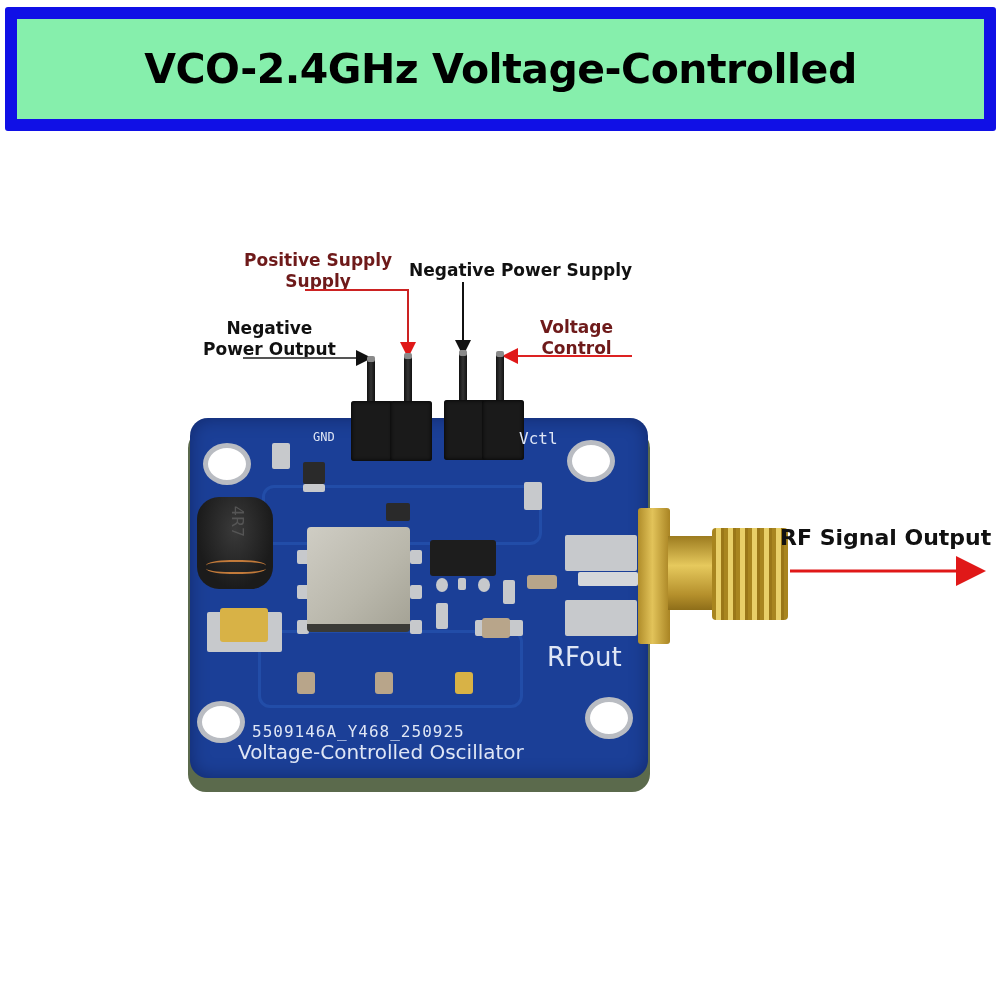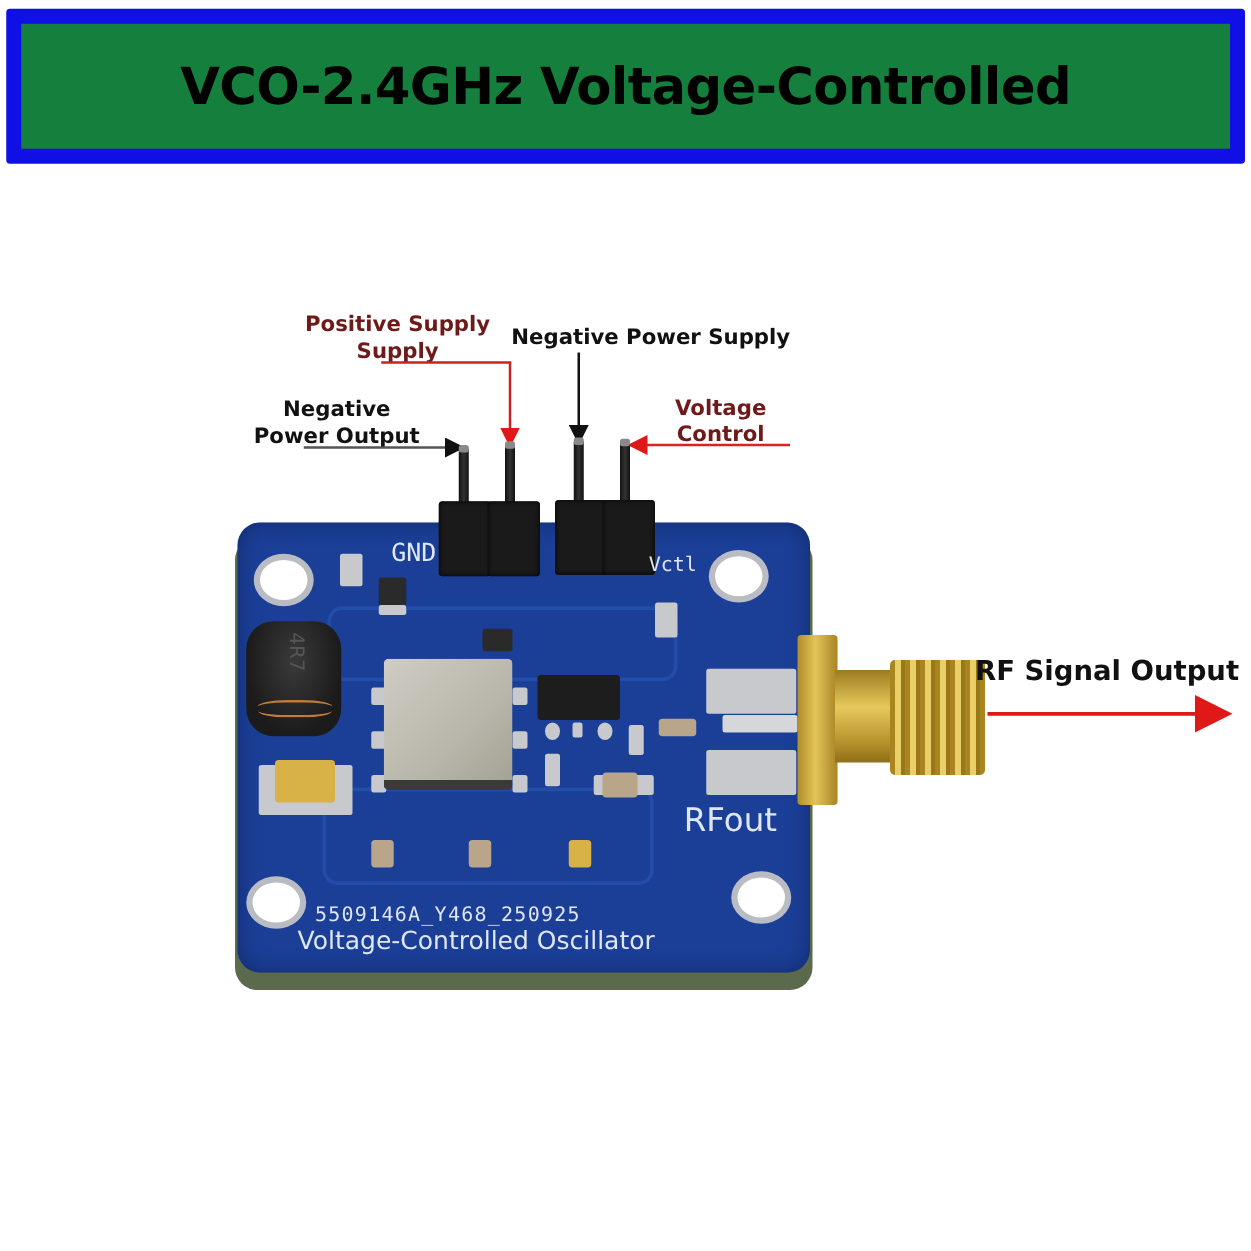--- a/index.html
+++ b/index.html
@@ -1,21 +1,21 @@
 <!DOCTYPE html>
 <html><head>
   <meta charset="utf-8">
   <style>
     * { box-sizing: border-box; margin: 0; padding: 0; }
     html, body { width: 1001px; height: 1001px; background: #ffffff; overflow: hidden; }
     body { position: relative; font-family: "DejaVu Sans", sans-serif; }
 
     .title-box {
       position: absolute; left: 5px; top: 7px; width: 991px; height: 124px;
-      border: 12px solid #1010e6; border-radius: 3px; background: #15803d;
+      border: 12px solid #1010e6; border-radius: 3px; background: #86efac;
       display: flex; align-items: center; justify-content: center; flex-direction: column;
     }
     .title-line {
       font-family: "DejaVu Sans", sans-serif; font-weight: bold; font-size: 41px;
       color: #000; line-height: 48px; letter-spacing: -0.5px; text-align: center;
     }
 
     .label { position: absolute; font-weight: bold; font-size: 17px; line-height: 21px; text-align: center; white-space: nowrap; }
     .label.dark-red { color: #6e1a1a; }
     .label.black { color: #111; }
@@ -152,22 +152,22 @@
 <div class="pin-tip" style="left:367px; top:356px;"></div>
 <div class="pin-tip" style="left:404px; top:353px;"></div>
 <div class="pin-tip" style="left:459px; top:350px;"></div>
 <div class="pin-tip" style="left:496px; top:351px;"></div>
 
 <div class="header-block" style="left:351px; top:401px;"></div>
 <div class="header-block" style="left:390px; top:401px;"></div>
 <div class="header-block" style="left:444px; top:400px;"></div>
 <div class="header-block" style="left:482px; top:400px;"></div>
 
-<div class="silk mono" style="left:313px; top:430px; font-size:20px;text-align:right;">GND</div>
-<div class="silk mono" style="left:519px; top:442px; font-size:16px;">Vctl</div>
+<div class="silk mono" style="left:313px; top:430px; font-size:12px;text-align:right;">GND</div>
+<div class="silk mono" style="left:519px; top:429px; font-size:16px;">Vctl</div>
 <div class="silk" style="left:547px; top:642px; font-size:26px;">RFout</div>
 <div class="silk mono" style="left:252px; top:722px; font-size:16px; letter-spacing:1px;">5509146A_Y468_250925</div>
 <div class="silk" style="left:238px; top:740px; font-size:20px;">Voltage-Controlled Oscillator</div>
 
 <div class="pad" style="left:272px; top:443px; width:18px; height:26px;"></div>
 <div class="smd" style="left:303px; top:462px; width:22px; height:22px;"></div>
 <div class="pad" style="left:303px; top:484px; width:22px; height:8px;"></div>
 <div class="pad" style="left:524px; top:482px; width:18px; height:28px;"></div>
 
 <div class="inductor"></div>

